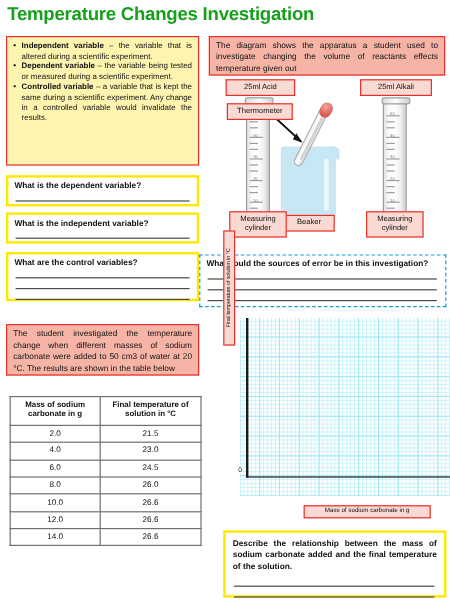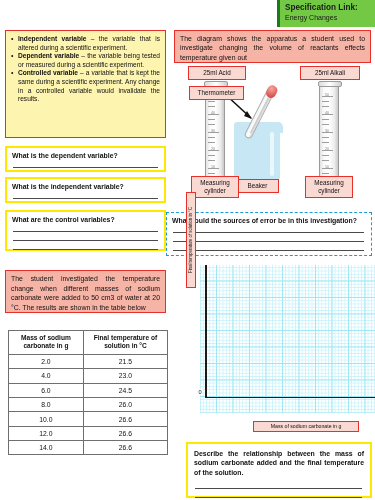--- a/index.html
+++ b/index.html
@@ -183,25 +183,22 @@
     position: absolute; left: 253px; top: 421px; width: 106px; height: 11px;
     background: #f9d9d2; border: 1.1px solid #e8302a;
     font-size: 5.2px; color: #111; text-align: center; line-height: 9px;
   }
 </style>
 </head>
 <body>
 
 <div class="page">
 
-
-  <div class="spec-box">
-    <div class="spec-title">Specification Link:</div>
-    <div class="spec-sub">Energy Changes</div>
-  </div>
+  <div class="title">Temperature Changes Investigation</div>
+
 
   <div class="box red-border yellow-fill" id="key-terms">
     <ul>
       <li>
         <b>Independent variable</b><span> – the variable that is altered during a scientific experiment.</span>
       </li>
       <li>
         <b>Dependent variable</b><span> – the variable being tested or measured during a scientific experiment.</span>
       </li>
       <li>

